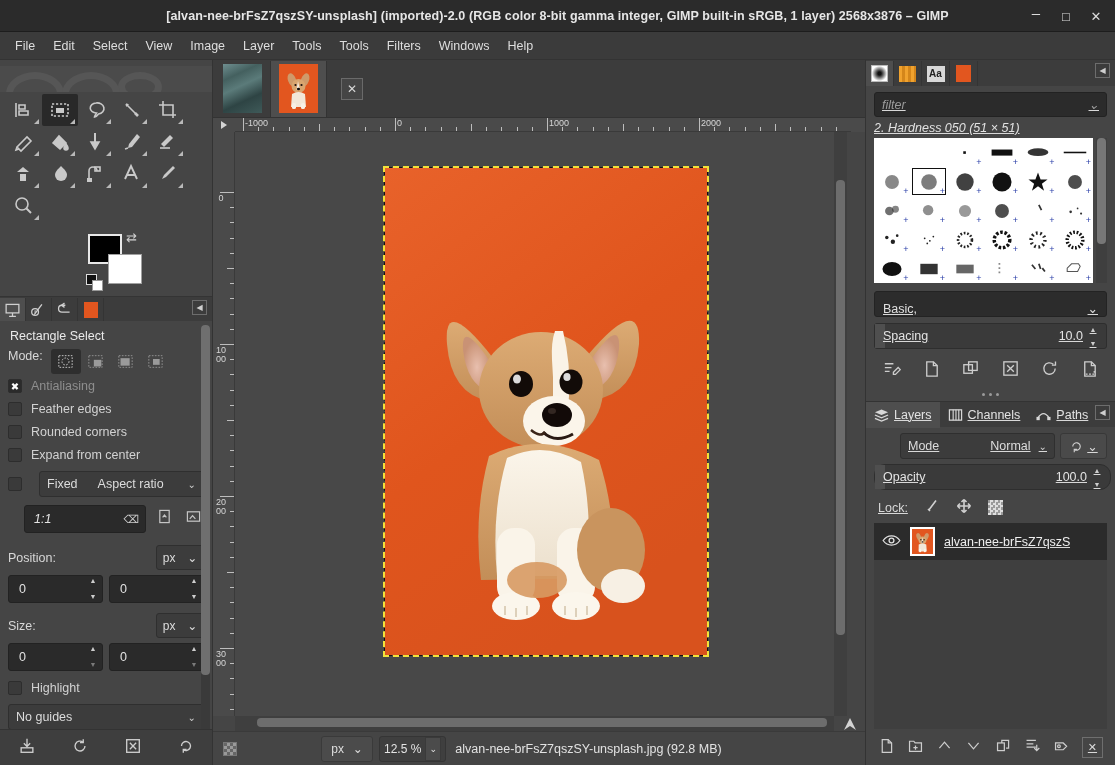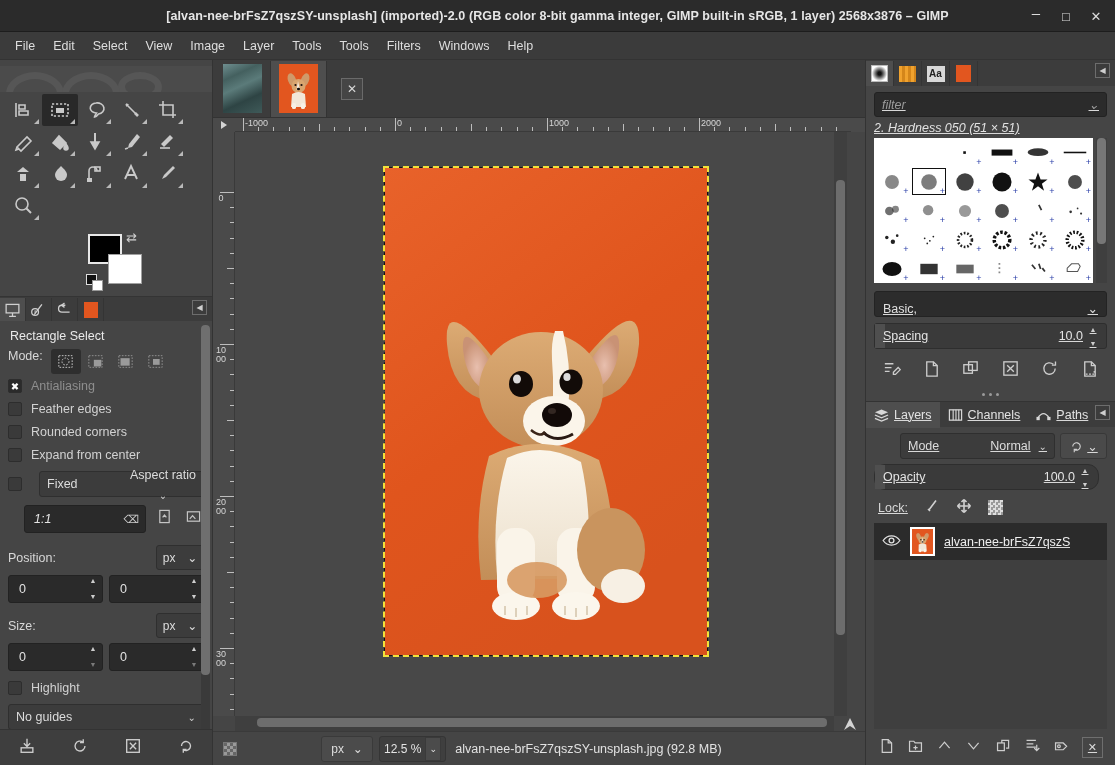--- a/index.html
+++ b/index.html
@@ -233,21 +233,21 @@
              border-top:1px solid #333;}
   .ltab{height:26px;display:flex;align-items:center;gap:5px;padding:0 8px;font-size:12.5px;color:#e2e2e2;}
   .ltab.active{background:#4e4e4e;}
   .ltab svg{width:15px;height:14px;}
 
   .modeRow{ display:flex; align-items:center; margin:6px 8px 0 8px; gap:5px;padding-left:26px;}
   .modeRow .combo{flex:1;}
   .revbtn{width:47px;height:26px;background:#4a4a4a;border:1px solid #383838;border-radius:3px;
           display:flex;align-items:center;justify-content:center;gap:3px;}
   .revbtn svg{width:15px;height:15px;stroke:#d0d0d0;fill:none;stroke-width:1.5;}
-  .opacityRow{margin:5px 16px 0 8px;height:26px;background:#3a3a3a;border:1px solid #2e2e2e;
+  .opacityRow{margin:5px 4px 0 8px;height:26px;background:#3a3a3a;border:1px solid #2e2e2e;
               border-radius:11px;display:flex;align-items:center;justify-content:space-between;
               padding:0 4px 0 8px;font-size:12.5px;color:#e3e3e3;position:relative;}
   .opacityRow .fillbar{position:absolute;left:0;top:0;bottom:0;width:10px;background:#4f4f4f;}
   .opacityRow span{position:relative;}
   .lockRow{display:flex;align-items:center;gap:16px;margin:8px 0 6px 12px;font-size:12.5px;}
   .lockRow svg{width:16px;height:16px;stroke:#d0d0d0;fill:none;stroke-width:1.6;}
   .lockchk{width:15px;height:15px;background:repeating-conic-gradient(#dedede 0 25%,#9a9a9a 0 50%) 0 0/5px 5px;}
 
   .layerList{flex:1;background:#3f3f3f;margin:0 8px;min-height:0;}
   .layerRow{height:37px;background:#2b2b2b;display:flex;align-items:center;gap:9px;padding:0 8px;}
@@ -478,21 +478,21 @@
               <div class="chk">
                 <div class="box"></div>
                 <span class="t">Expand from center</span>
               </div>
             </div>
 
           <div class="fixedrow">
             <div class="box"></div>
             <div class="combo">
               <span>Fixed</span>
-              <span style="display:flex;gap:8px;align-items:center;flex-direction:column;">
+              <span style="display:flex;gap:24px;align-items:center;">
                 <span>Aspect ratio</span>
                 <span class="car">⌄</span>
               </span>
             </div>
           </div>
 
           <div class="ratiorow">
             <div class="entry">
               <span>1:1</span>
               <span style="font-style:normal;font-size:11px;color:#cfcfcf;">⌫</span>

